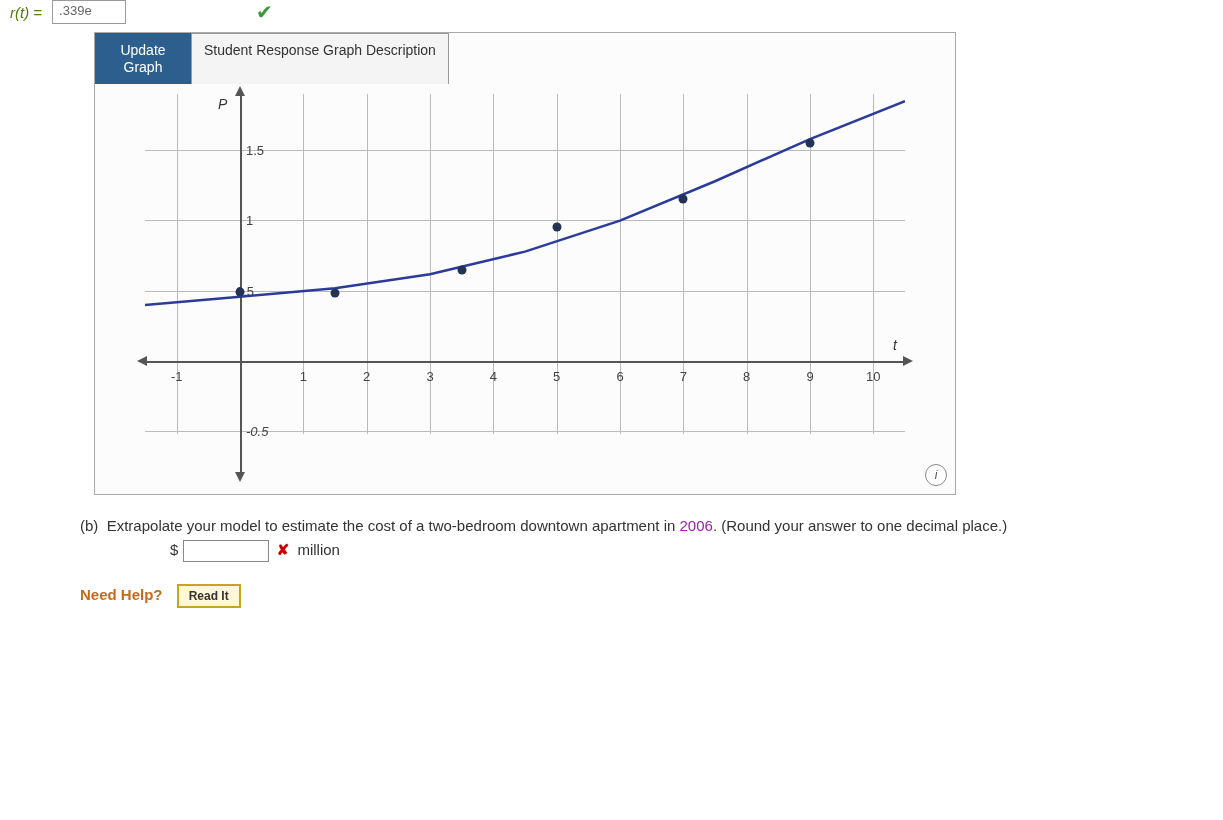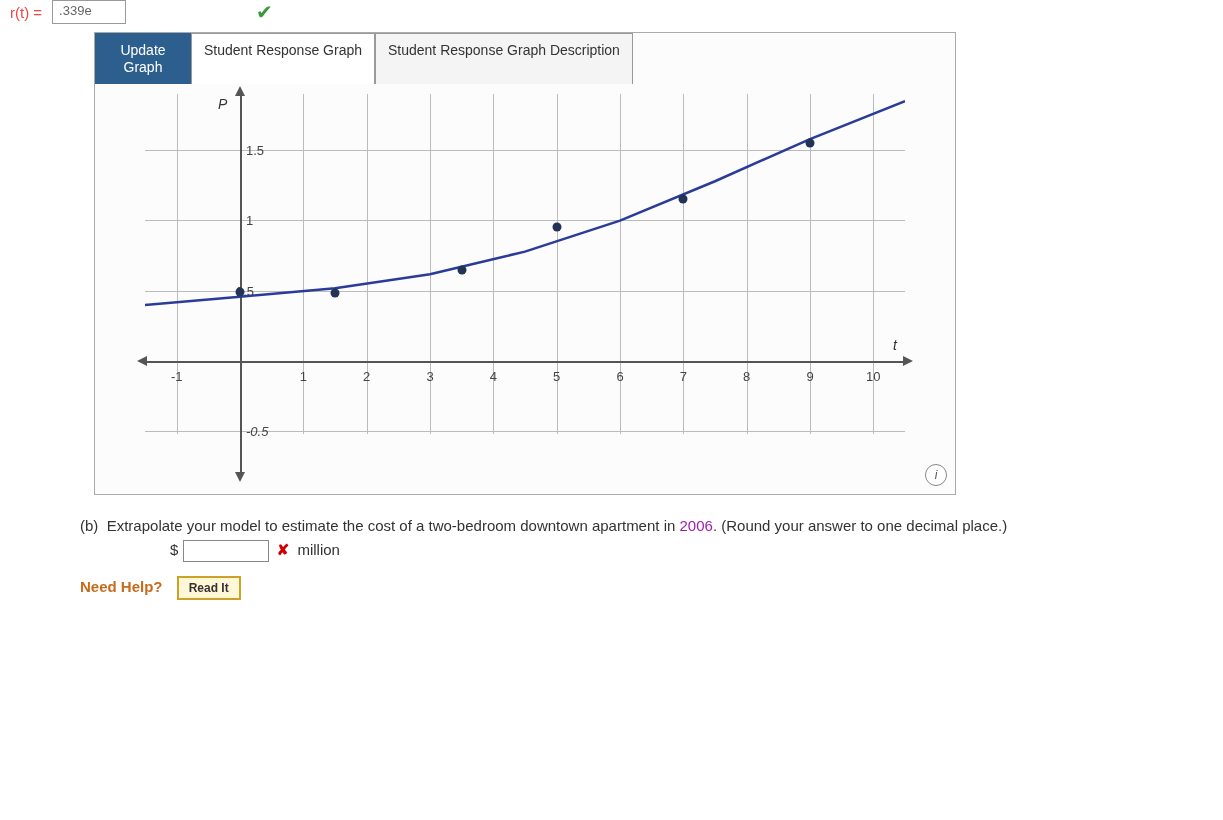--- a/index.html
+++ b/index.html
@@ -26,40 +26,39 @@
 .tick-y{position:absolute;font-size:13px;color:#444;transform:translateY(-50%)}
 .axis-label{position:absolute;font-style:italic;font-size:14px}
 .pt{position:absolute;width:9px;height:9px;background:#223355;border-radius:50%;transform:translate(-50%,-50%)}
 .curve{position:absolute;pointer-events:none}
 .info-icon{position:absolute;right:8px;bottom:8px;width:20px;height:20px;border:1px solid #888;border-radius:50%;display:flex;align-items:center;justify-content:center;font-size:12px;font-style:italic;color:#555;background:#fff}
 .part-b{margin:22px 0 0 70px;font-size:15px}
 .part-b .yr{color:#a21caf}
 .answer-row{margin:6px 0 0 90px}
 .ans-input{border:1px solid #888;width:80px;height:18px;vertical-align:middle}
 .x-mark{color:#c00;font-weight:bold;margin:0 4px}
-.need-help{margin:14px 0 0 70px}
+.need-help{margin:22px 0 0 70px}
 .need-help-label{color:#c76a1a;font-weight:bold;margin-right:10px}
 .read-it{border:2px solid #c9a227;background:#fff7d6;padding:3px 10px;font-size:12px;font-weight:bold;color:#333}
 </style>
 </head>
 <body>
 
 <div class="page">
 
   <div class="top-row">
-    <span style="color:#ef4444">r(t) =</span>
+    <span style="font-style:italic;color:#4d7c0f">r(t) =</span>
     <span class="small-input">.339e</span>
     <span class="check">✔</span>
   </div>
 
 
   <div class="graph-box">
     <div class="tabs">
       <div class="tab tab-update">Update Graph</div>
-      <div class="tab tab-active">Student Response Graph</div>
       <div class="tab">Student Response Graph Description</div>
     </div>
 
     <div class="graph-area" id="graph-area">
 
     <div class="grid-v" style="left: 31.6667px;"></div>
         <div class="grid-v" style="left: 95px;"></div>
         <div class="grid-v" style="left: 158.333px;"></div>
         <div class="grid-v" style="left: 221.667px;"></div>
         <div class="grid-v" style="left: 285px;"></div>

